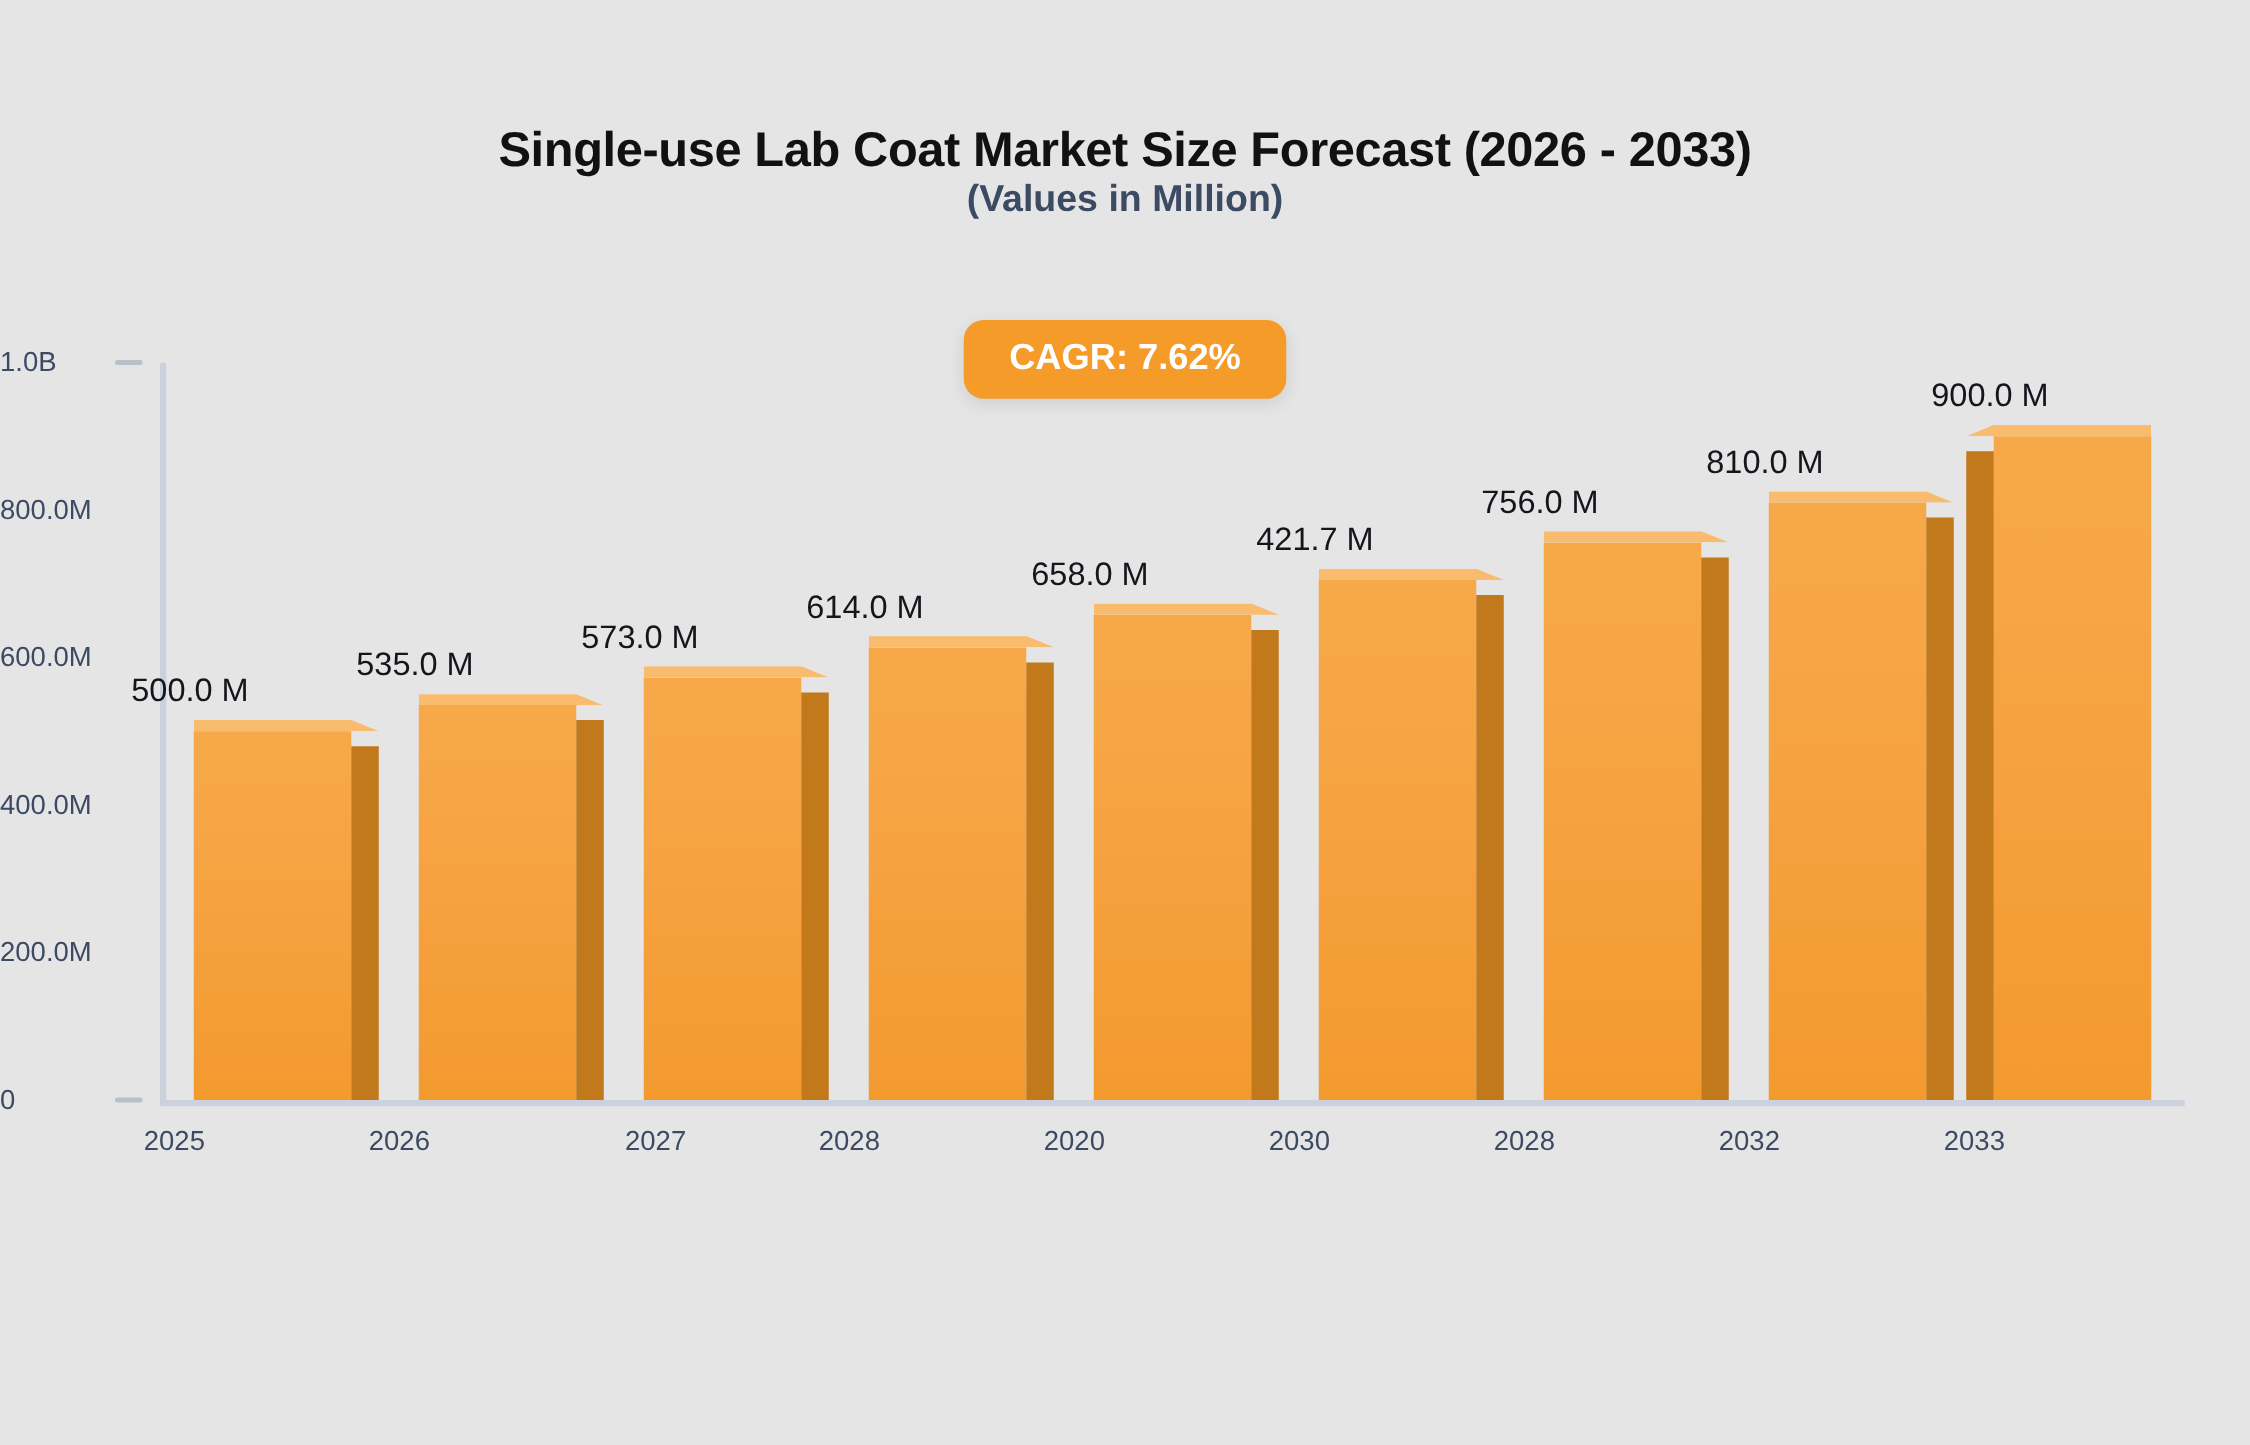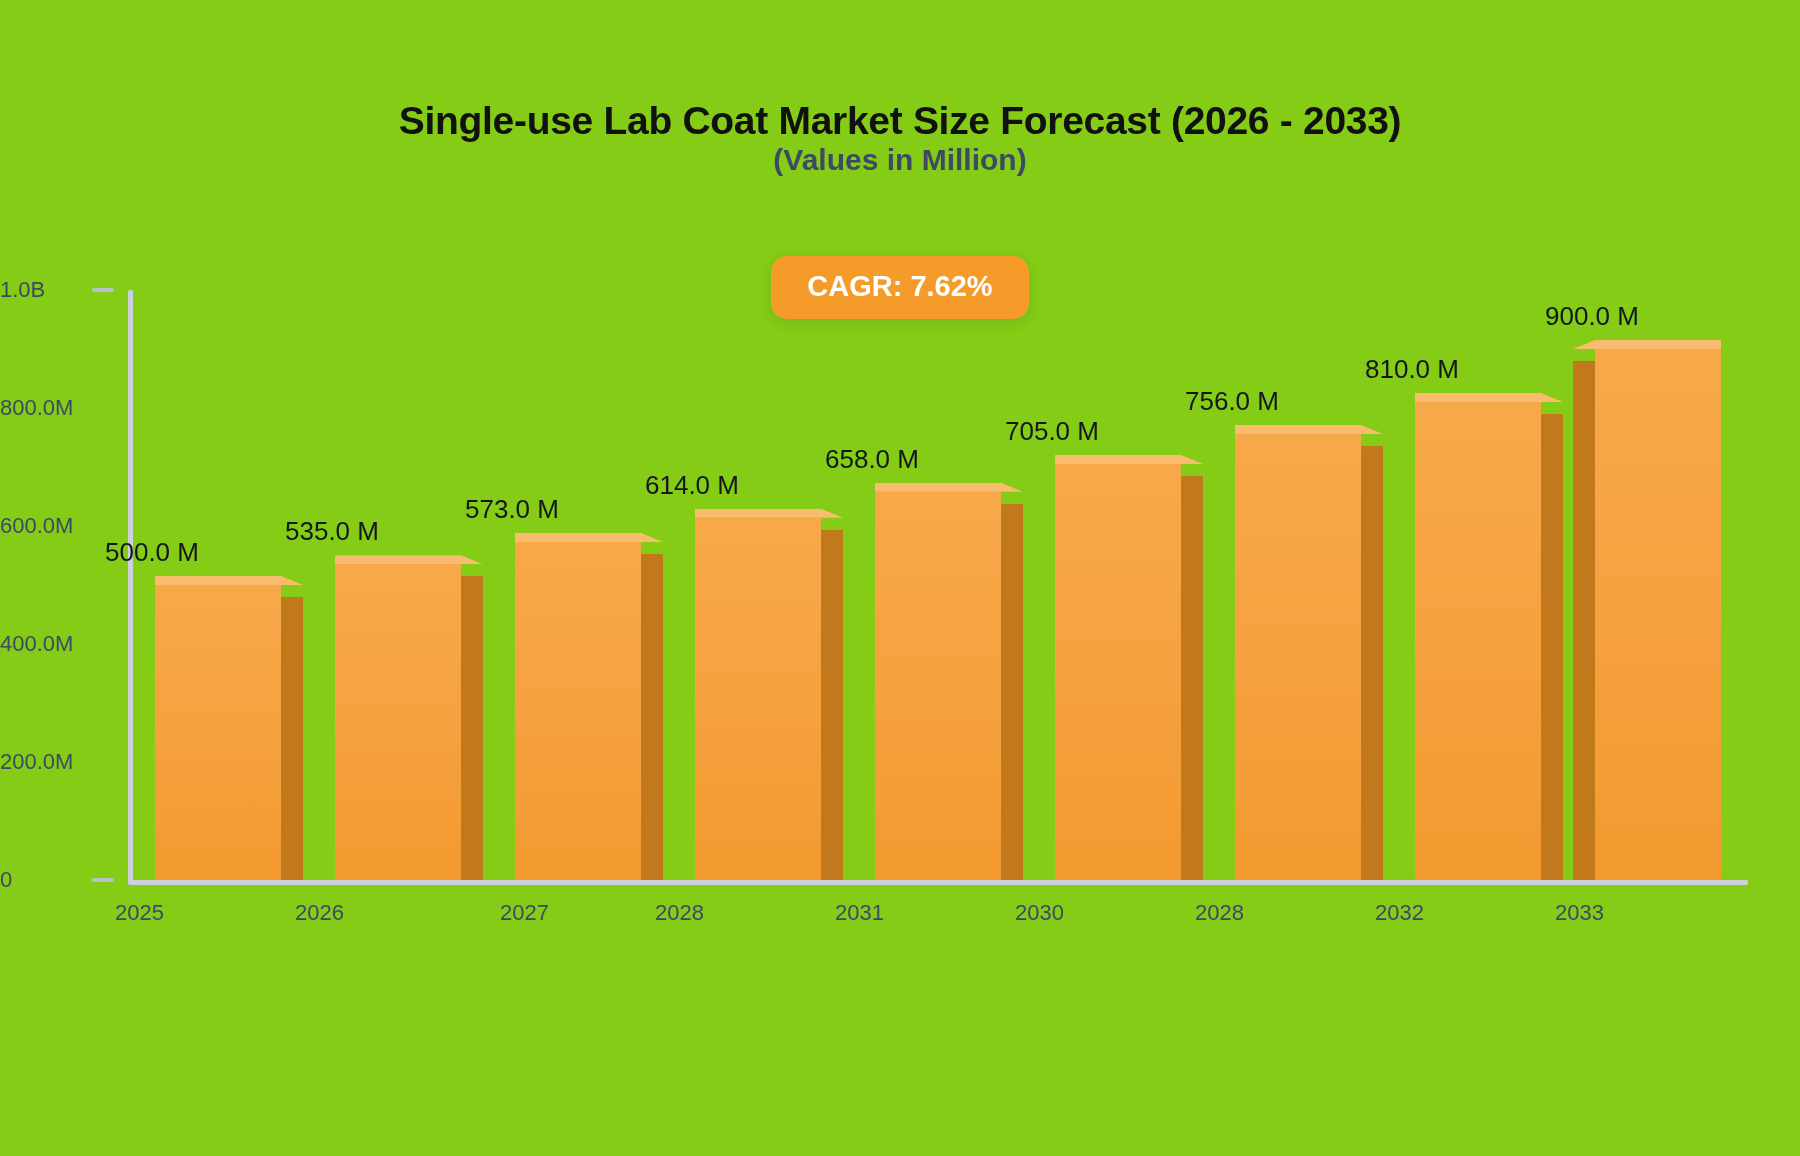--- a/index.html
+++ b/index.html
@@ -14,21 +14,21 @@
     font-family: "Liberation Sans", sans-serif;
     overflow: hidden;
     position: relative;
   }
 
   #chart-root {
     position: absolute;
     left: 0; top: 0;
     width: 1800px;
     height: 1156px;
-    background: #84cc16;
+    background: #e5e5e5;
   }
 
   
   .title-block {
     position: absolute;
     left: 0;
     top: 100px;
     width: 1800px;
     text-align: center;
   }
@@ -230,27 +230,27 @@
         <div class="bar-top" style="width: 148px; left: 0px; top: -9px; clip-path: polygon(0px 0px, calc(100% - 22px) 0px, 100% 100%, 0px 100%);"></div>
       </div>
       <div class="bar-value" style="left: 645px; width: 226px; top: 471.74px;">614.0 M</div>
       <div class="x-label" style="left: 655px; width: 206px;">2028</div>
       <div class="bar3d" style="left: 875px; width: 126px; bottom: 276px; height: 388.22px;">
         <div class="bar-front" style="height: 388.22px;"></div>
         <div class="bar-side right" style="height: 376.12px; width: 22px;"></div>
         <div class="bar-top" style="width: 148px; left: 0px; top: -9px; clip-path: polygon(0px 0px, calc(100% - 22px) 0px, 100% 100%, 0px 100%);"></div>
       </div>
       <div class="bar-value" style="left: 825px; width: 226px; top: 445.78px;">658.0 M</div>
-      <div class="x-label" style="left: 835px; width: 206px;">2031</div>
+      <div class="x-label" style="left: 835px; width: 206px;">2020</div>
       <div class="bar3d" style="left: 1055px; width: 126px; bottom: 276px; height: 415.95px;">
         <div class="bar-front" style="height: 415.95px;"></div>
         <div class="bar-side right" style="height: 403.85px; width: 22px;"></div>
         <div class="bar-top" style="width: 148px; left: 0px; top: -9px; clip-path: polygon(0px 0px, calc(100% - 22px) 0px, 100% 100%, 0px 100%);"></div>
       </div>
-      <div class="bar-value" style="left: 1005px; width: 226px; top: 418.05px;">705.0 M</div>
+      <div class="bar-value" style="left: 1005px; width: 226px; top: 418.05px;">421.7 M</div>
       <div class="x-label" style="left: 1015px; width: 206px;">2030</div>
       <div class="bar3d" style="left: 1235px; width: 126px; bottom: 276px; height: 446.04px;">
         <div class="bar-front" style="height: 446.04px;"></div>
         <div class="bar-side right" style="height: 433.94px; width: 22px;"></div>
         <div class="bar-top" style="width: 148px; left: 0px; top: -9px; clip-path: polygon(0px 0px, calc(100% - 22px) 0px, 100% 100%, 0px 100%);"></div>
       </div>
       <div class="bar-value" style="left: 1185px; width: 226px; top: 387.96px;">756.0 M</div>
       <div class="x-label" style="left: 1195px; width: 206px;">2028</div>
       <div class="bar3d" style="left: 1415px; width: 126px; bottom: 276px; height: 477.9px;">
         <div class="bar-front" style="height: 477.9px;"></div>

